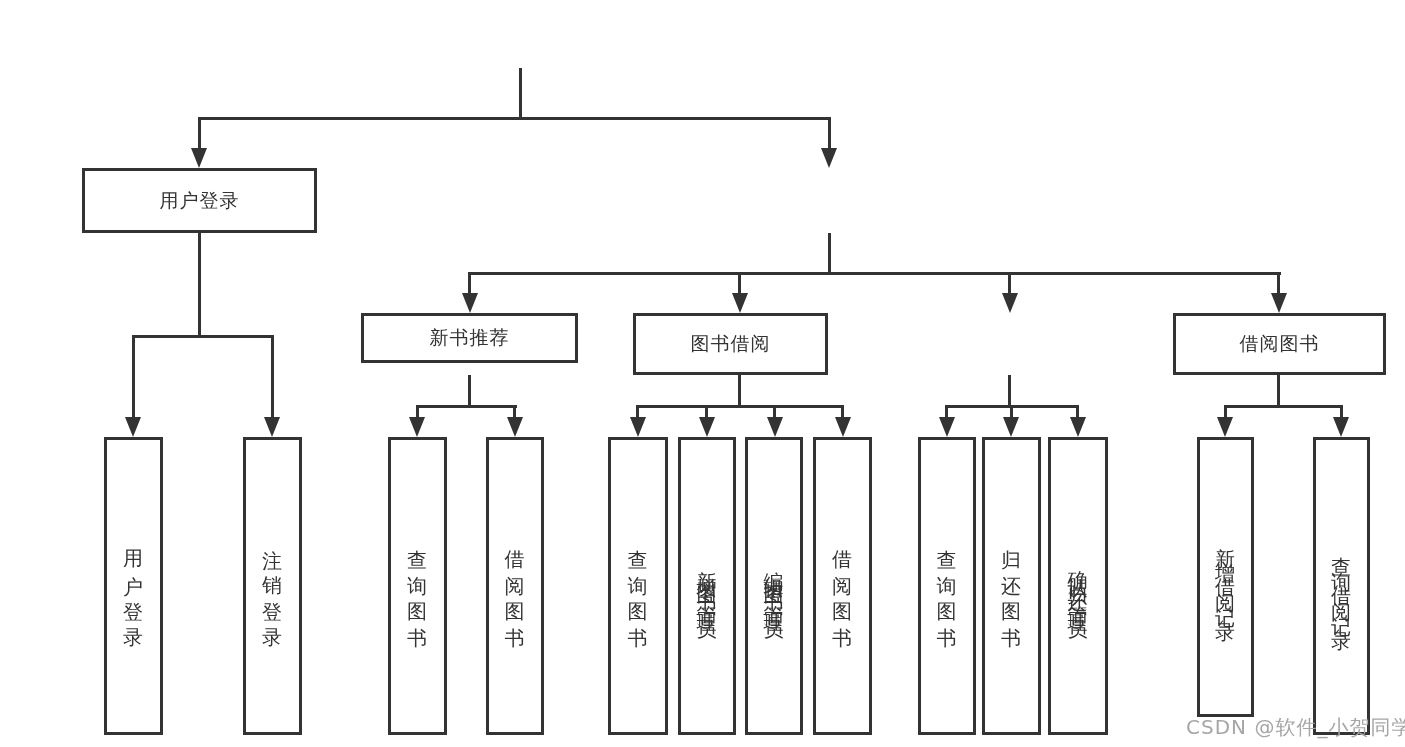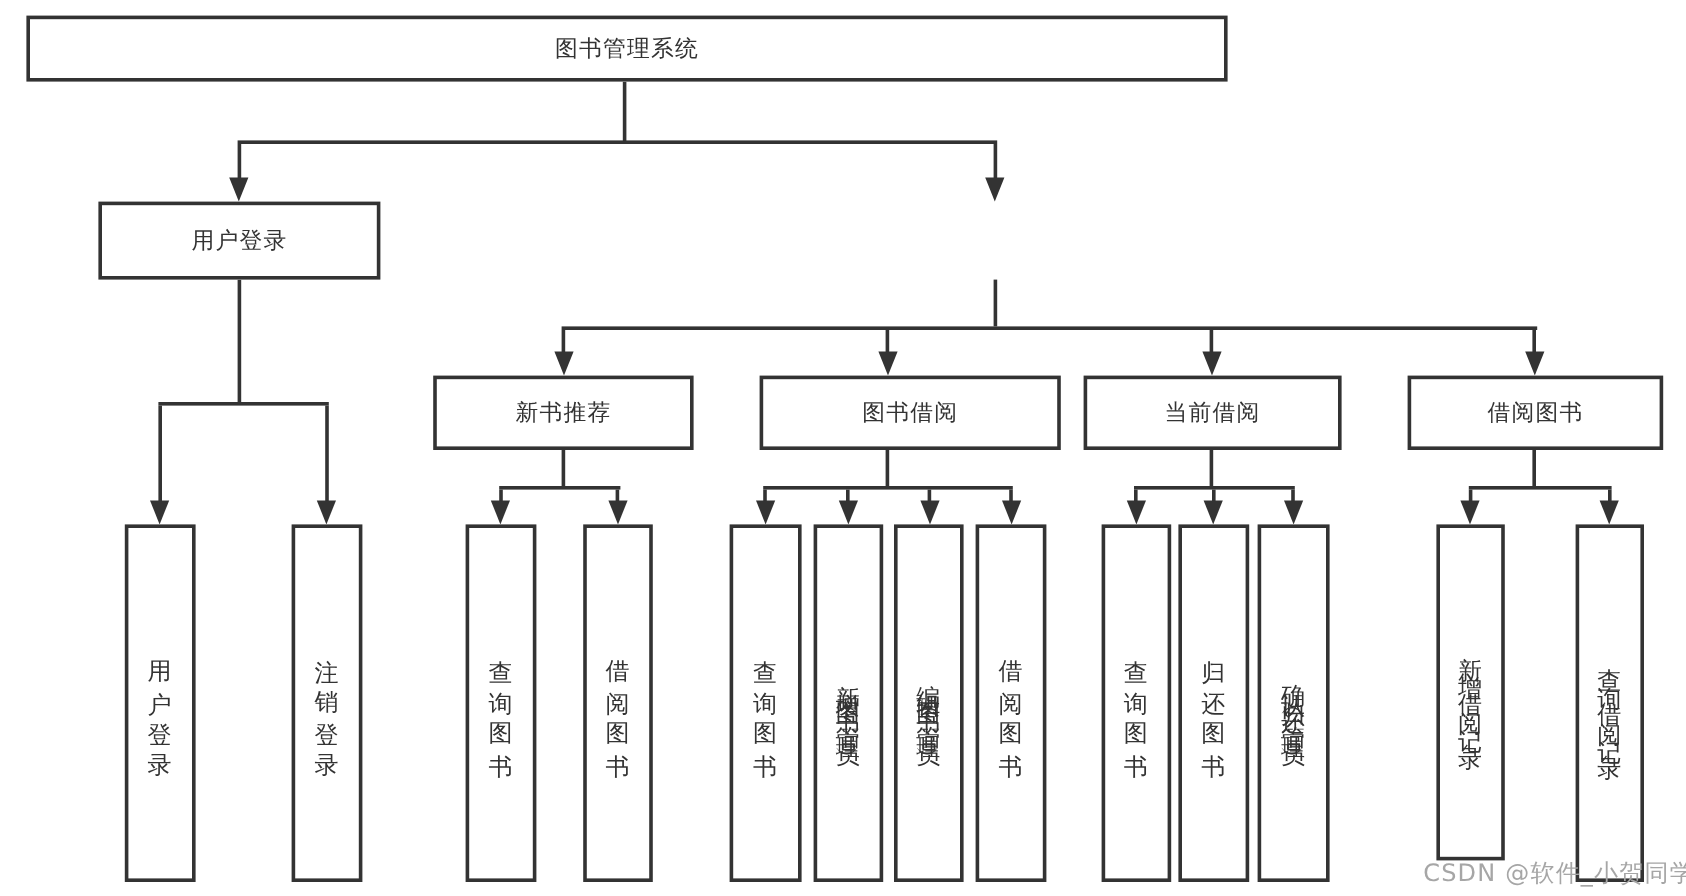--- a/index.html
+++ b/index.html
@@ -111,30 +111,28 @@
   <div class="line" style="left:1076px;top:408px;width:3px;height:11px"></div>
   <div class="arrow" style="left:1070px;top:417px"></div>
 
   <div class="line" style="left:1277px;top:375px;width:3px;height:30px"></div>
   <div class="line" style="left:1224px;top:405px;width:119px;height:3px"></div>
   <div class="line" style="left:1224px;top:408px;width:3px;height:11px"></div>
   <div class="arrow" style="left:1217px;top:417px"></div>
   <div class="line" style="left:1340px;top:408px;width:3px;height:11px"></div>
   <div class="arrow" style="left:1333px;top:417px"></div>
 
-  <div class="node box-h" style="left:22px;top:13px;width:1001px;height:55px">图书管理系统</div>
 
   <div class="node box-h" style="left:82px;top:168px;width:235px;height:65px">用户登录</div>
 
 
-  <div class="node box-h" style="left:361px;top:313px;width:217px;height:62px">新书推荐</div>
+  <div class="node box-h" style="left:361px;top:313px;width:217px;height:50px">新书推荐</div>
 
-  <div class="node box-h" style="left:633px;top:313px;width:251px;height:62px">图书借阅</div>
+  <div class="node box-h" style="left:633px;top:313px;width:195px;height:62px">图书借阅</div>
 
-  <div class="node box-h" style="left:903px;top:313px;width:215px;height:62px">当前借阅</div>
 
   <div class="node box-h" style="left:1173px;top:313px;width:213px;height:62px">借阅图书</div>
 
   <div class="node box-v v4" style="left:104px;top:437px;width:59px;height:298px">
     <span class="vtext">用户登录</span>
   </div>
   <div class="node box-v v4" style="left:243px;top:437px;width:59px;height:298px">
     <span class="vtext">注销登录</span>
   </div>
 

